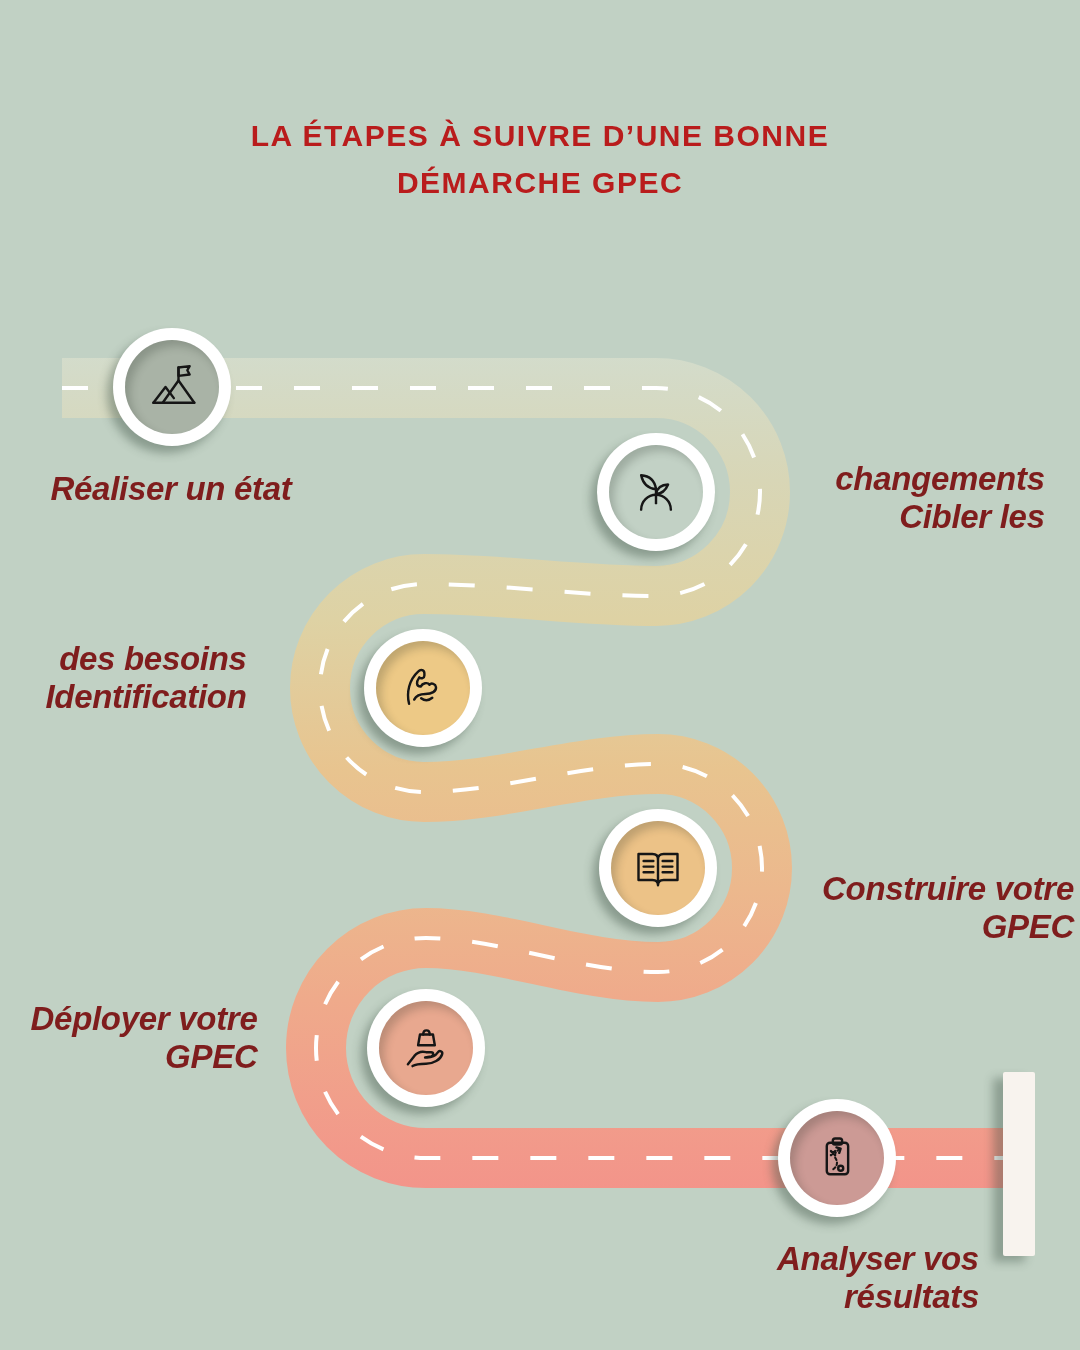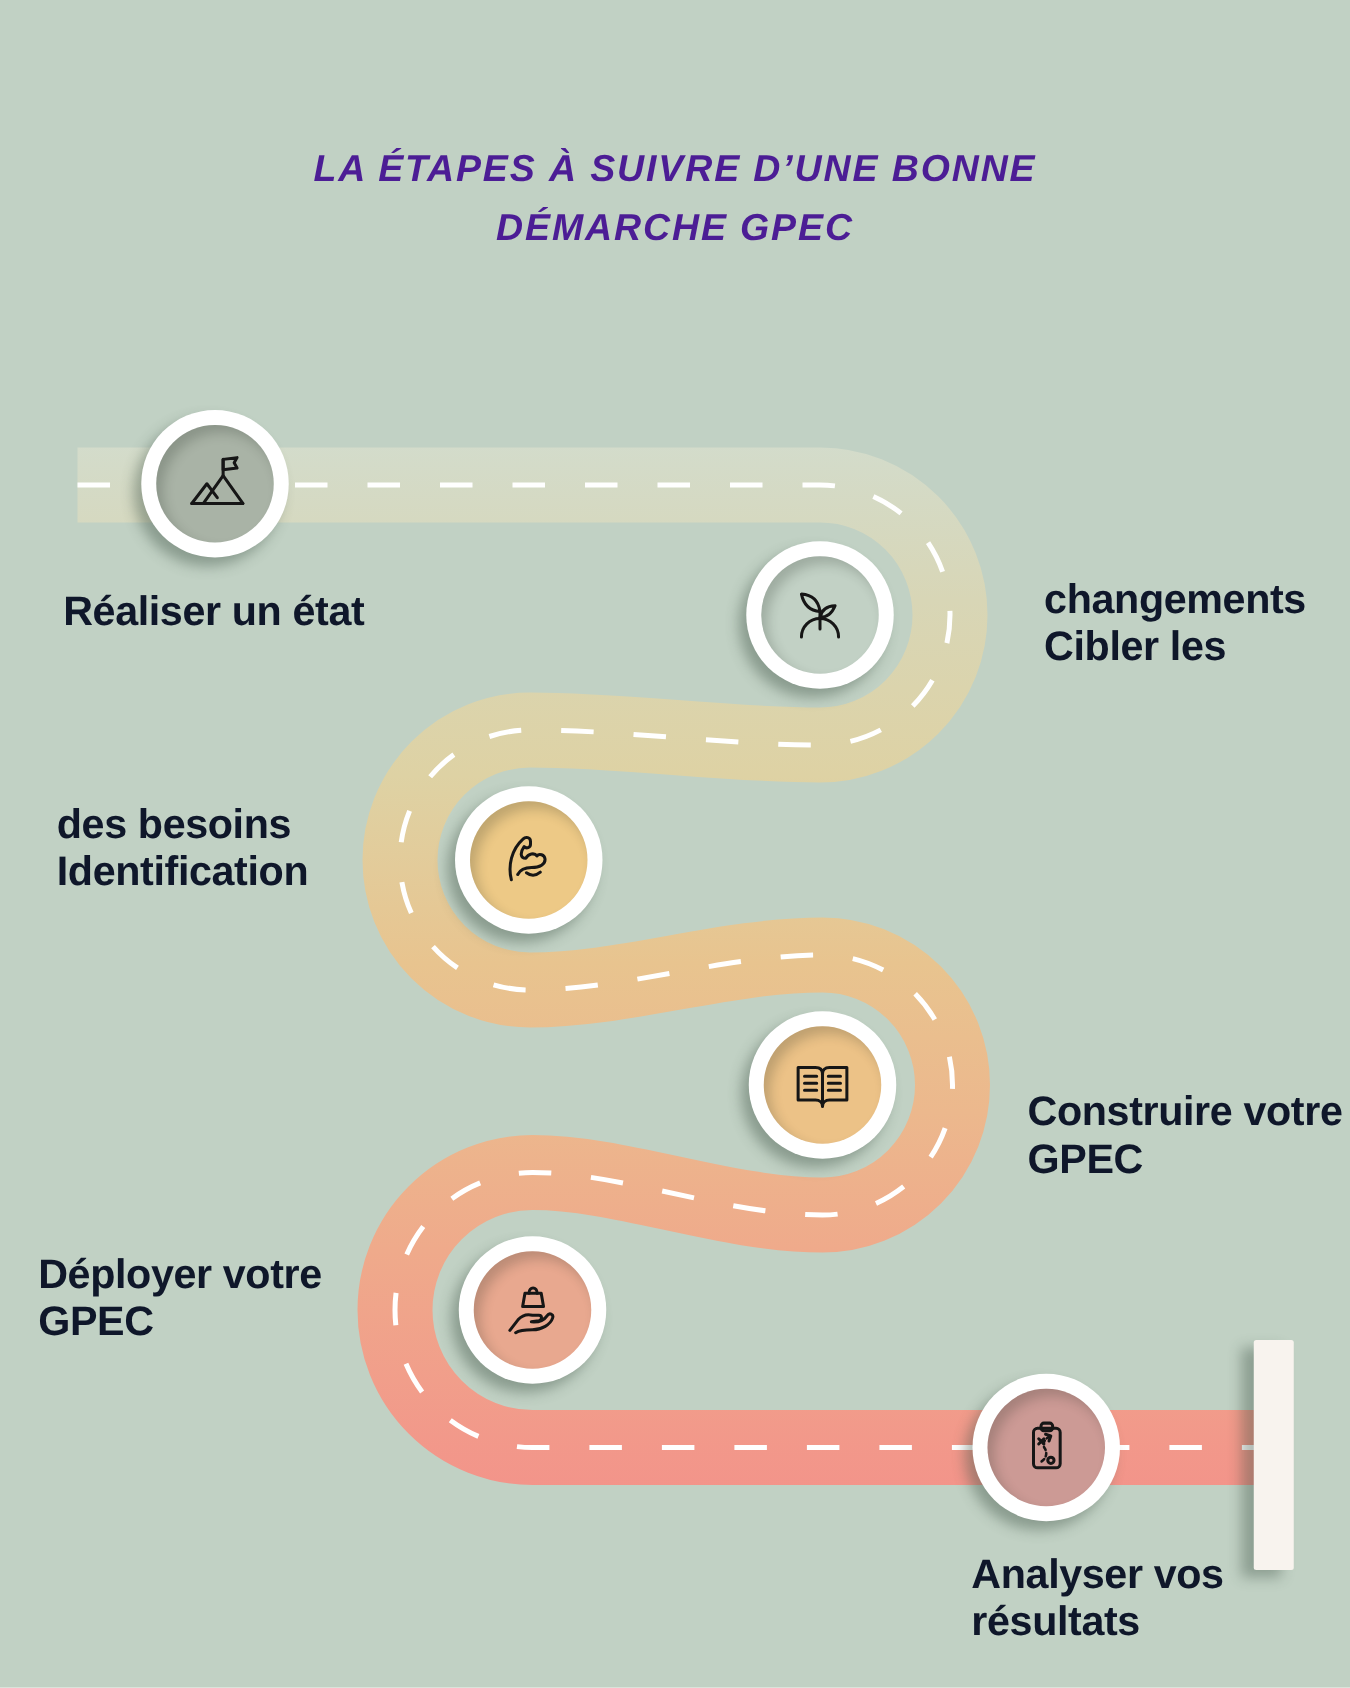--- a/index.html
+++ b/index.html
@@ -48,27 +48,28 @@
     width: 94px; height: 94px;
     border-radius: 50%;
     box-shadow: inset 5px 6px 9px rgba(30, 40, 32, 0.22);
     display: flex; align-items: center; justify-content: center;
   }
   .node-inner svg { display: block; }
 
   .step-label {
     position: absolute;
     transform: translateX(-50%);
-    text-align: left;
+    text-align: right;
     font-weight: bold;
     font-size: 33px;
     line-height: 38px;
     letter-spacing: -0.3px;
-    color: #0f172a;
+    color: #7f1d1d;
     white-space: nowrap;
+    font-style: italic;
   }
 
   .icon-stroke { stroke: #161616; fill: none; stroke-width: 2.6; stroke-linecap: round; stroke-linejoin: round; }
 </style>
 </head>
 <body>
 
 <div id="canvas" style="background-color: rgb(193, 209, 196);">
 
   <svg id="road-svg" width="1080" height="1350" viewBox="0 0 1080 1350">
@@ -98,21 +99,21 @@
              A 104 104 0 0 0 424 792
              C 500 792 580 764 658 764
              A 104 104 0 0 1 658 972
              C 580 972 498 938 426 938
              A 110 110 0 0 0 426 1158
              L 1008 1158" fill="none" stroke="#ffffff" stroke-width="4" stroke-dasharray="26 32"></path>
   </svg>
 
   <div class="finish-marker" style="background-color: rgb(248, 243, 238);"></div>
 
-  <div class="title" style="color: #4c1d95; font-style: italic;">
+  <div class="title" style="color: #b91c1c;">
     <div>LA ÉTAPES À SUIVRE D’UNE BONNE</div>
     <div>DÉMARCHE GPEC</div>
   </div>
 
   <div class="node" style="left:113px; top:328px;">
     <div class="node-inner" style="background-color: rgb(169, 179, 166);">
       <svg width="52" height="52" viewBox="0 0 56 56">
         <g class="icon-stroke">
           <path d="M8 45 L21 28 L30 40"></path>
           <path d="M18 45 L35 21 L52 45"></path>

